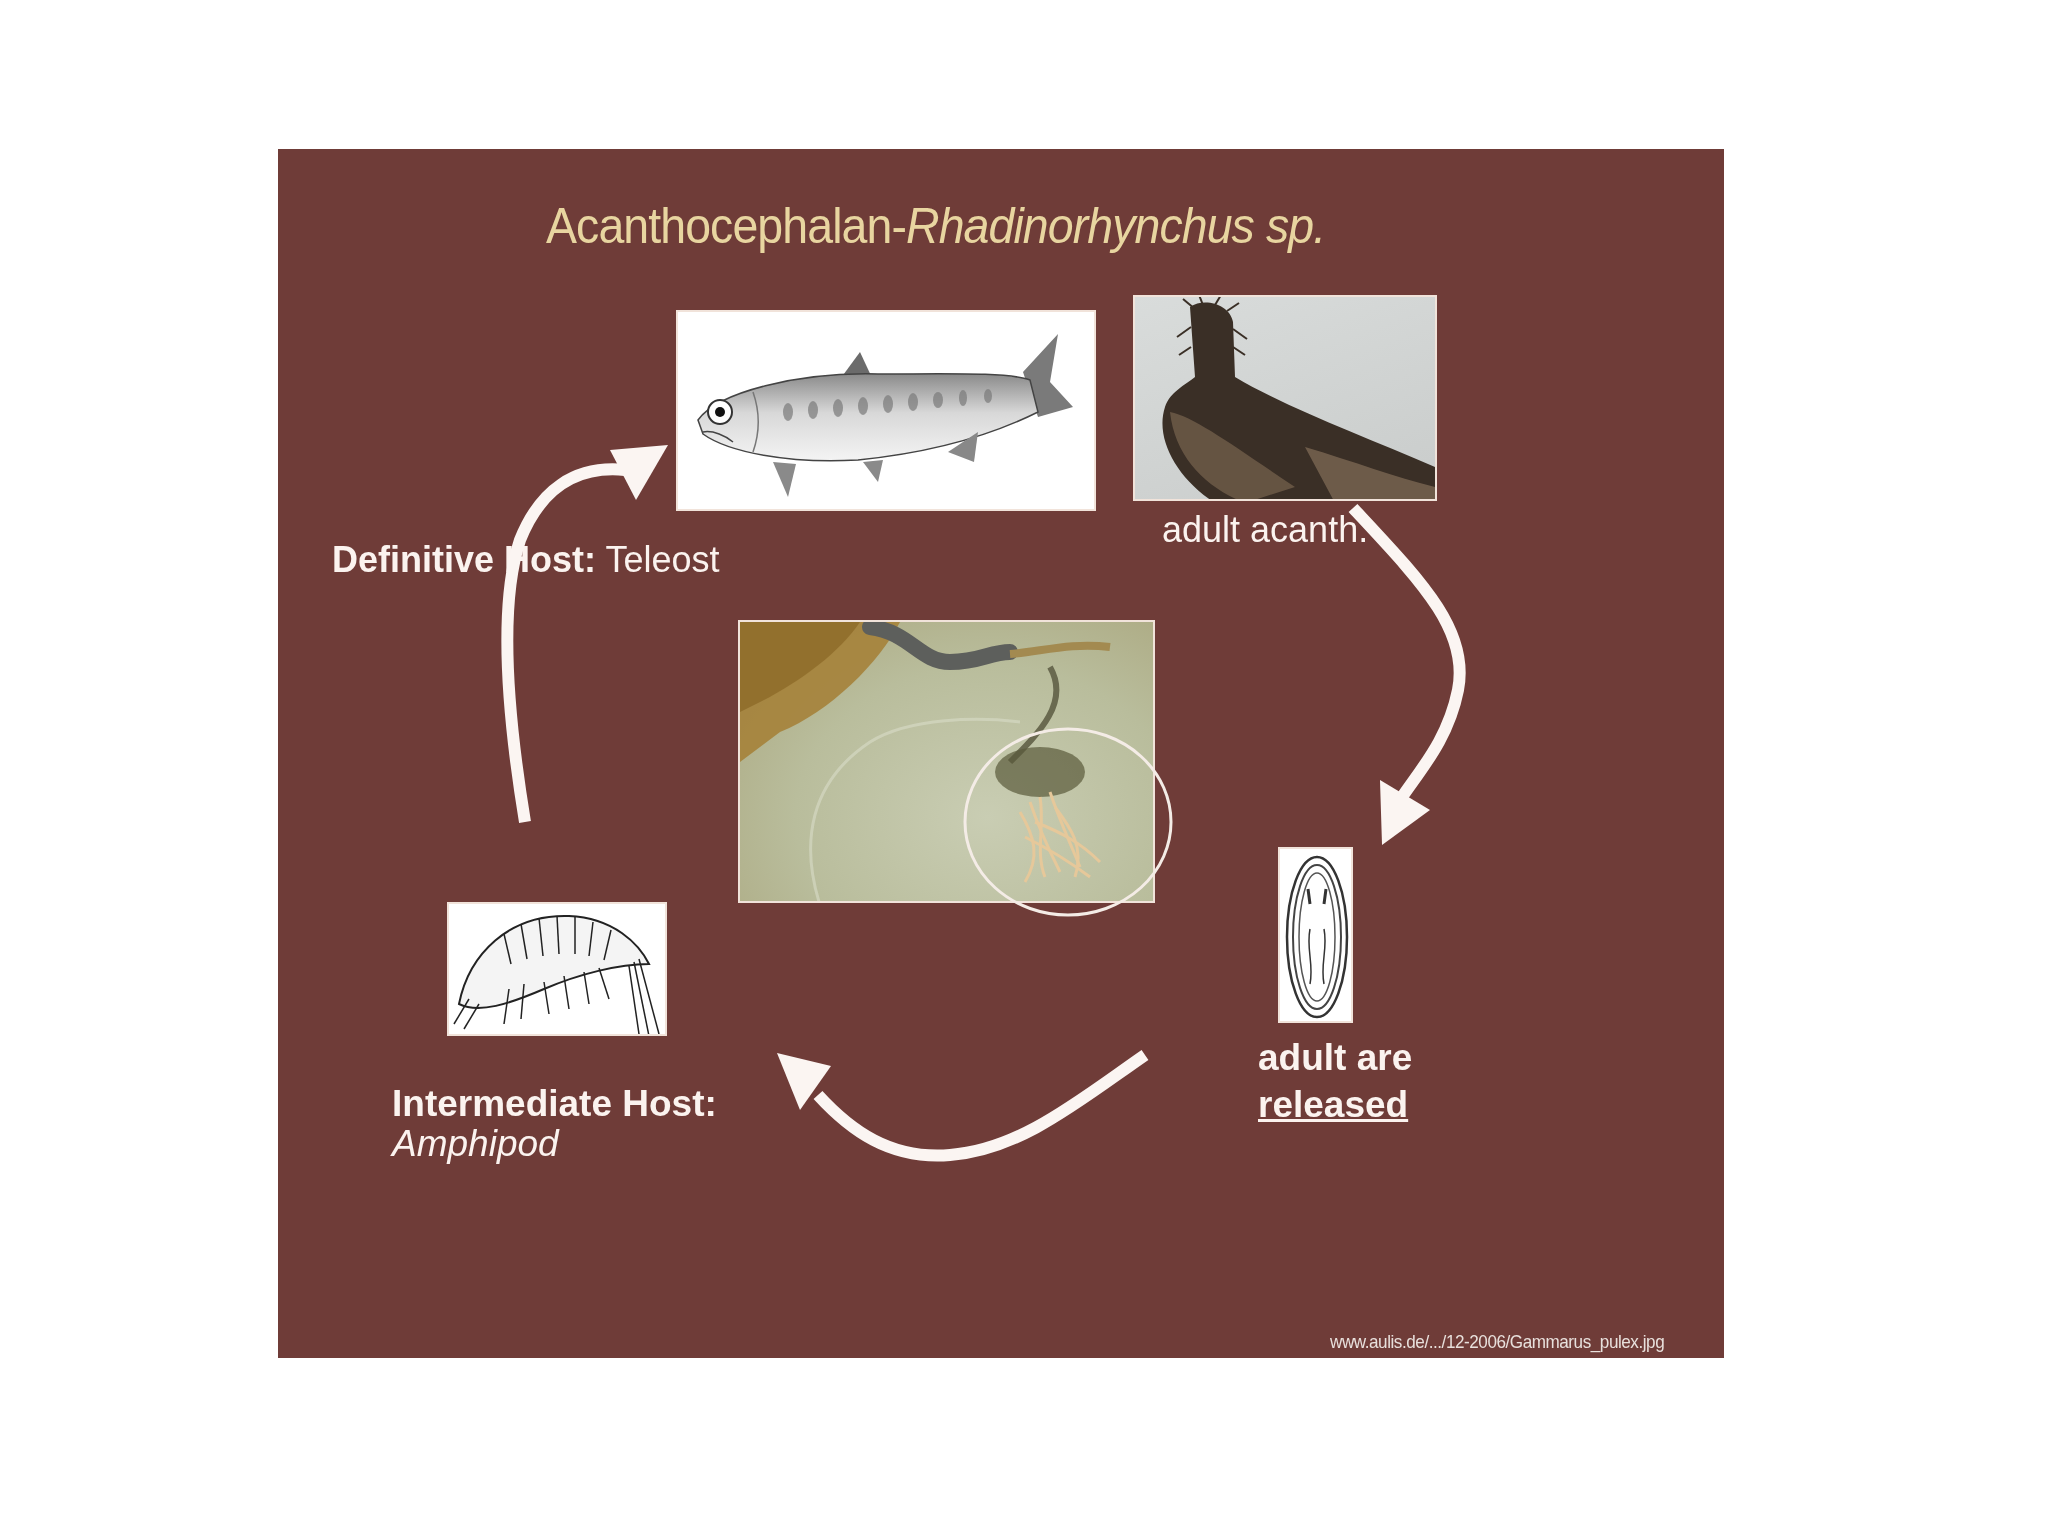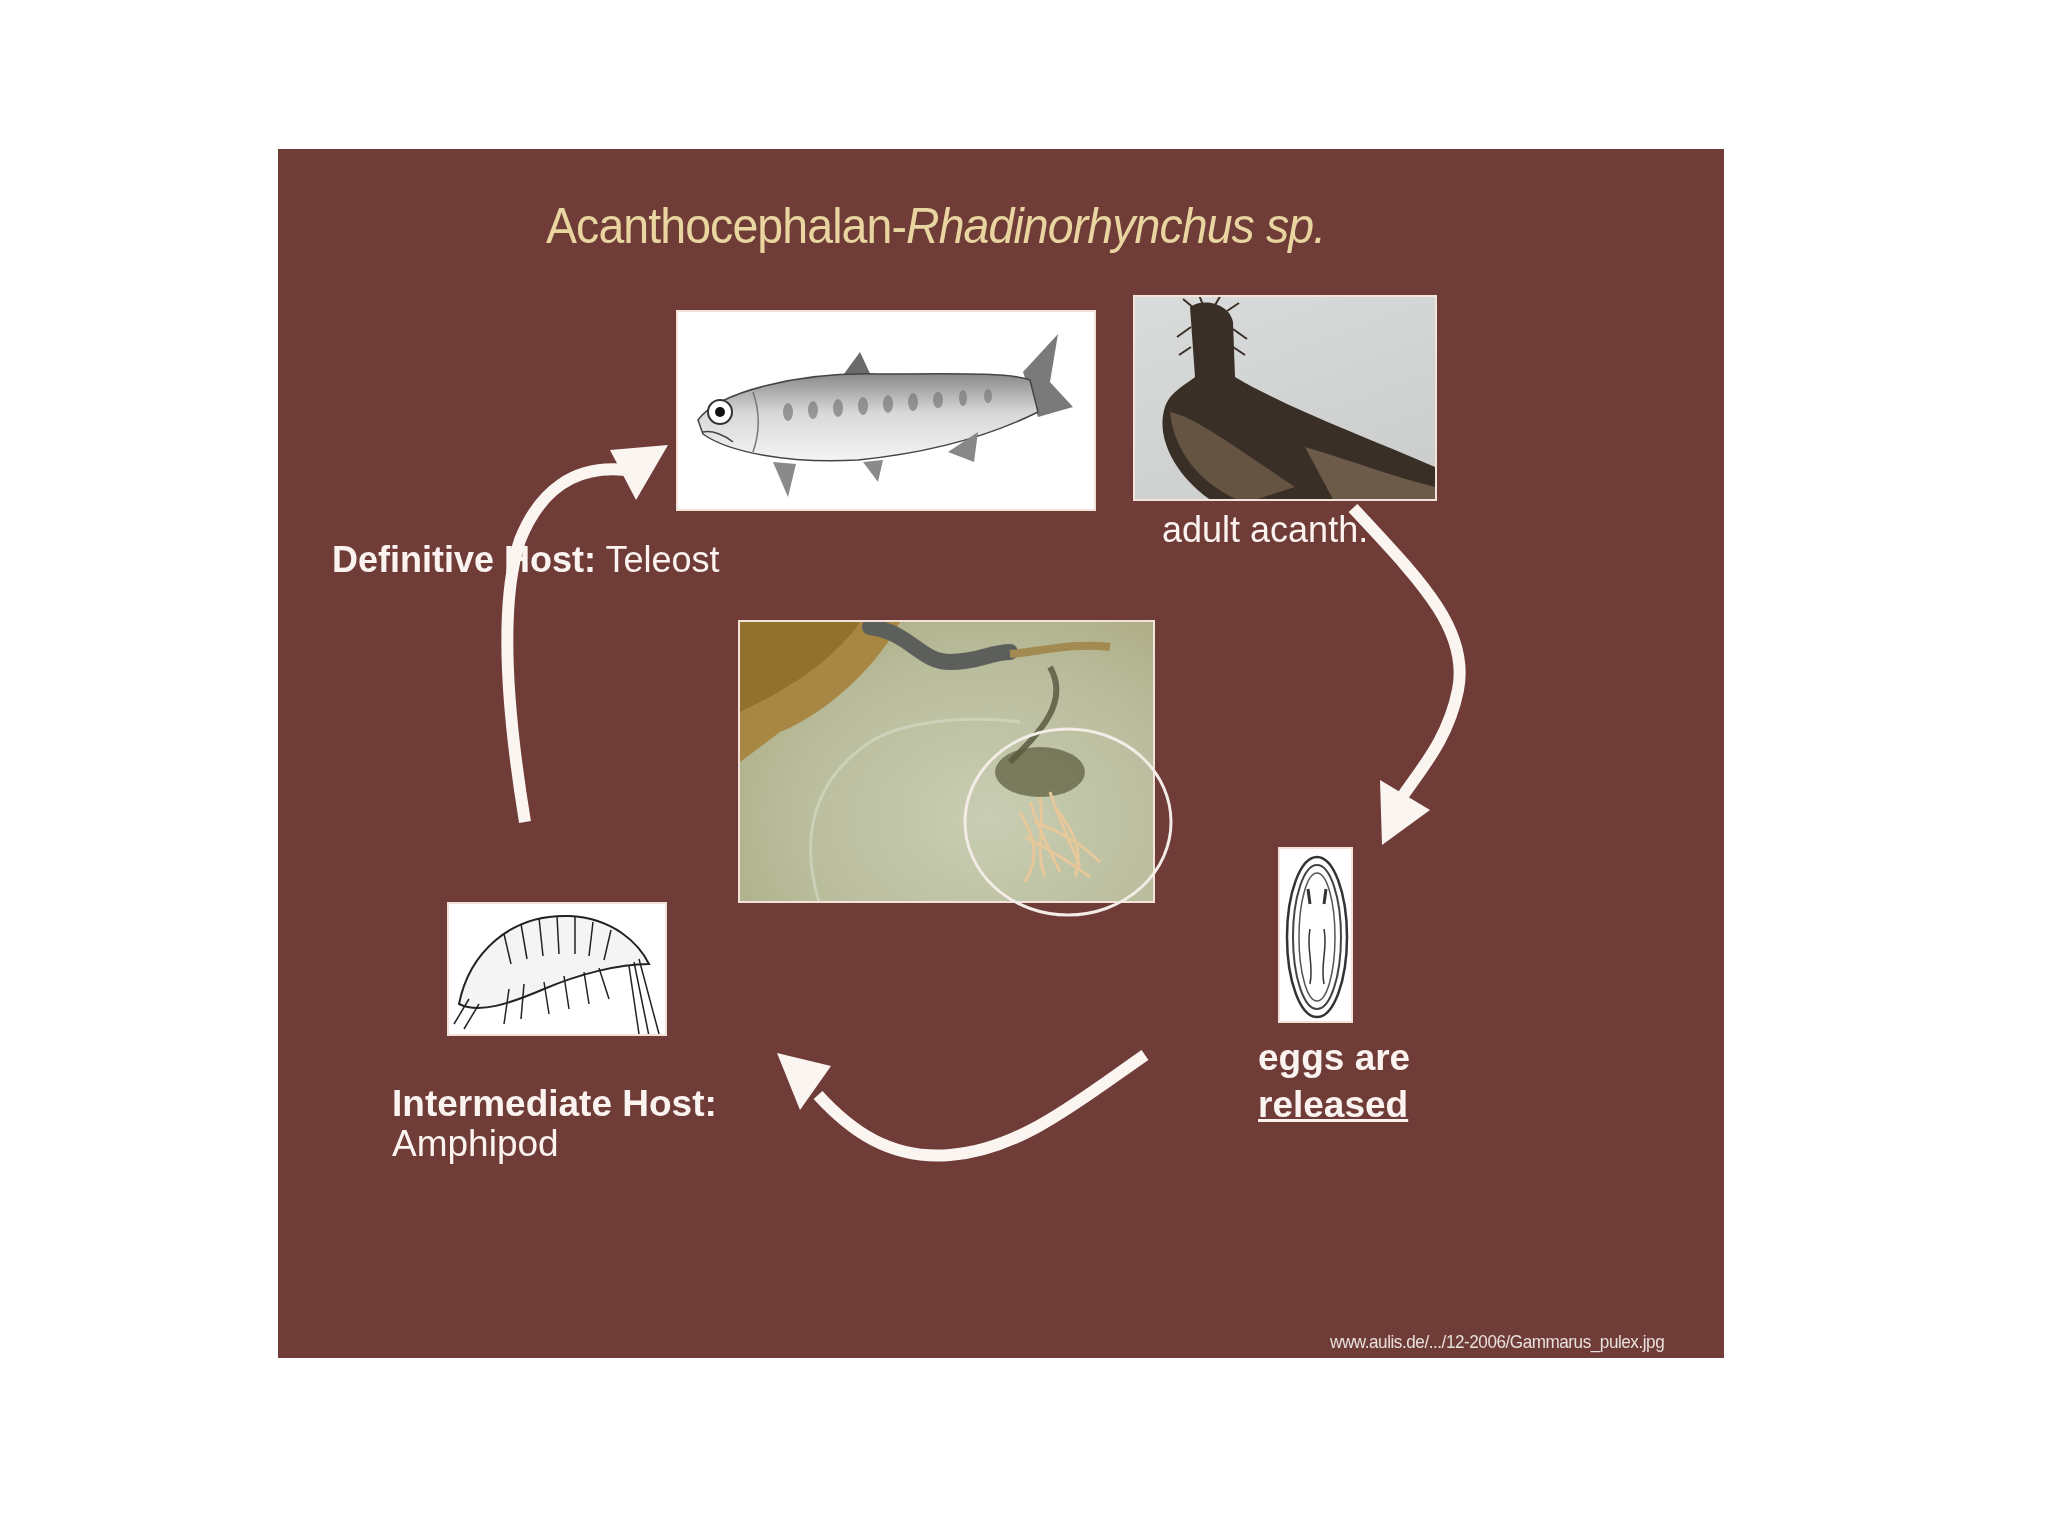--- a/index.html
+++ b/index.html
@@ -105,21 +105,21 @@
 <div class="box" style="left:1278px; top:847px; width:75px; height:176px; background:#ffffff;">
   <svg width="75" height="176" viewBox="0 0 75 176">
     <ellipse cx="37" cy="88" rx="30" ry="80" fill="none" stroke="#333" stroke-width="2.5"></ellipse>
     <ellipse cx="37" cy="88" rx="24" ry="72" fill="none" stroke="#444" stroke-width="2"></ellipse>
     <ellipse cx="37" cy="88" rx="18" ry="64" fill="none" stroke="#555" stroke-width="1.5"></ellipse>
     <path d="M28 40 L30 55 M46 40 L44 55" stroke="#333" stroke-width="3"></path>
     <path d="M30 80 C26 100 34 115 30 135 M44 80 C48 100 40 115 44 135" stroke="#333" stroke-width="1.5" fill="none"></path>
   </svg>
 </div>
 
-<div class="abs label bold" style="left:1258px; top:1037px; font-size:37px; line-height:42px;">eggs are</div>
+<div class="abs label bold" style="left:1258px; top:1037px; font-size:37px; line-height:42px;">adult are</div>
 <div class="abs label bold" style="left:1258px; top:1084px; font-size:37px; line-height:42px;text-decoration:underline;">released</div>
 
 <div class="box" style="left:447px; top:902px; width:220px; height:134px; background:#ffffff;">
   <svg width="220" height="134" viewBox="0 0 220 134">
     <path d="M10 100 C20 50 60 10 120 12 C165 14 190 40 200 60 C170 60 130 70 95 85 C60 100 30 110 10 100 Z" fill="#f4f4f4" stroke="#222" stroke-width="2"></path>
     <g stroke="#222" stroke-width="1.5" fill="none">
       <path d="M55 30 L62 60"></path>
         <path d="M72 20 L78 55"></path>
         <path d="M90 14 L94 52"></path>
         <path d="M108 12 L110 50"></path>
@@ -135,21 +135,21 @@
         <path d="M115 72 L120 105"></path>
       <path d="M135 68 L140 100"></path>
         <path d="M150 64 L160 95"></path>
       <path d="M20 95 L5 120"></path>
         <path d="M30 100 L15 125"></path>
     </g>
   </svg>
 </div>
 
 <div class="abs label bold" style="left:392px; top:1083px; font-size:37px; line-height:42px;">Intermediate Host:</div>
-<div class="abs label" style="left:392px; top:1123px; font-size:37px; line-height:42px;">Amphipod</div>
+<div class="abs label" style="left:392px; top:1123px; font-size:37px; line-height:42px;font-style:italic;">Amphipod</div>
 
 <div class="abs credit" style="left:1330px; top:1330px; line-height:24px;">www.aulis.de/.../12-2006/Gammarus_pulex.jpg</div>
 
 <svg class="overlay" viewBox="0 0 2048 1536">
 
   <ellipse cx="1068" cy="822" rx="103" ry="93" fill="none" stroke="#f4ece6" stroke-width="3"></ellipse>
 
   <g>
     <path d="M525 822 C505 700 500 600 520 540 C540 490 575 465 625 470" fill="none" stroke="#fbf5f2" stroke-width="12" stroke-linecap="butt"></path>
     <polygon points="610,450 668,445 636,500" fill="#fbf5f2"></polygon>

